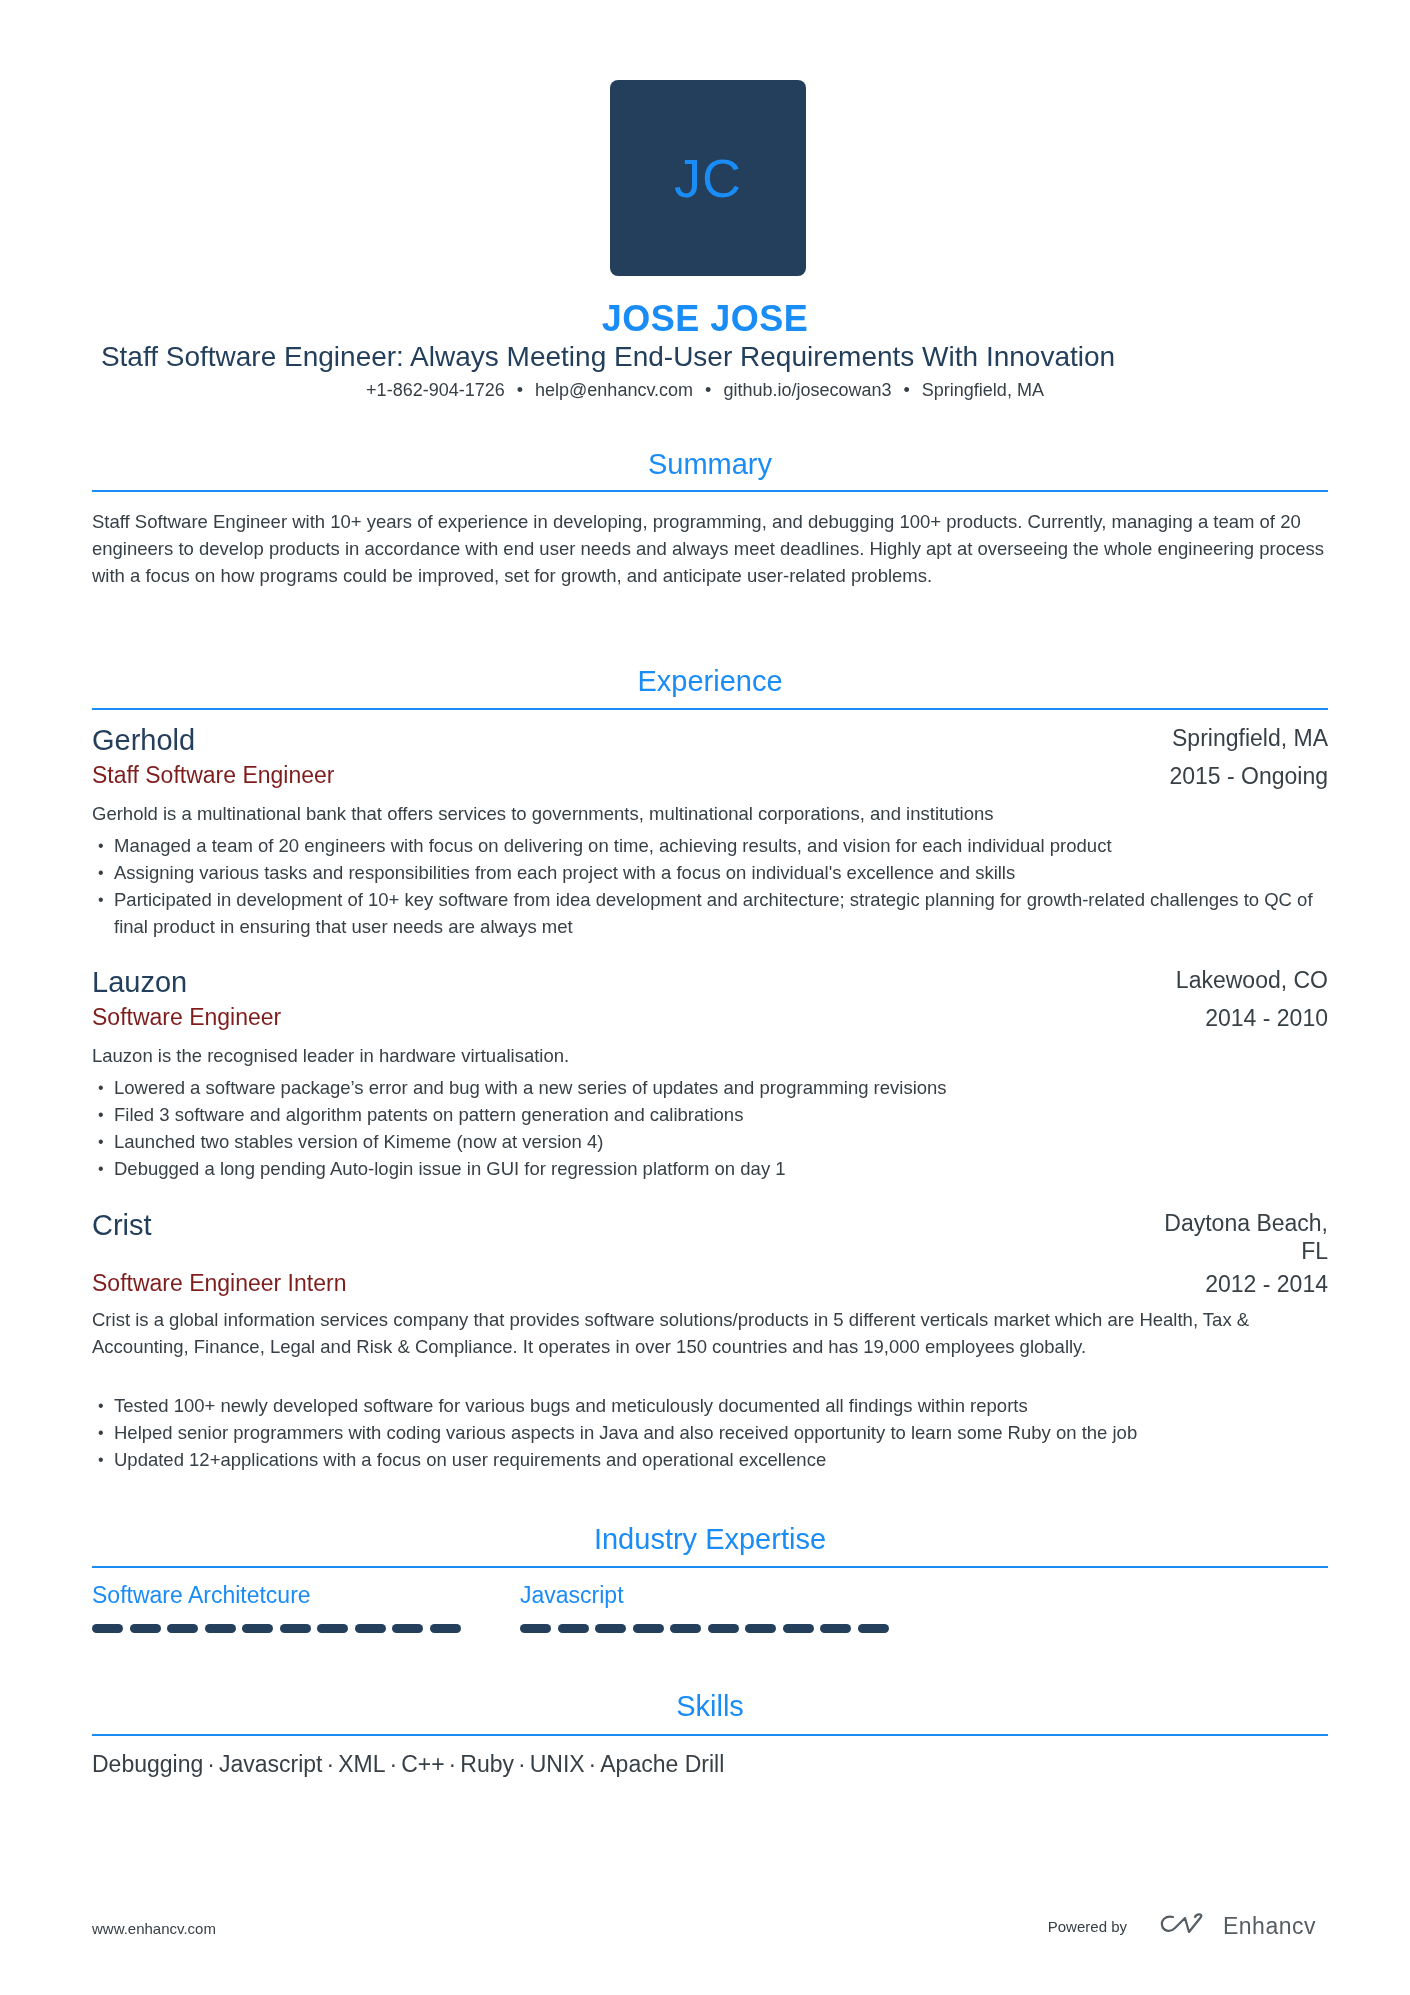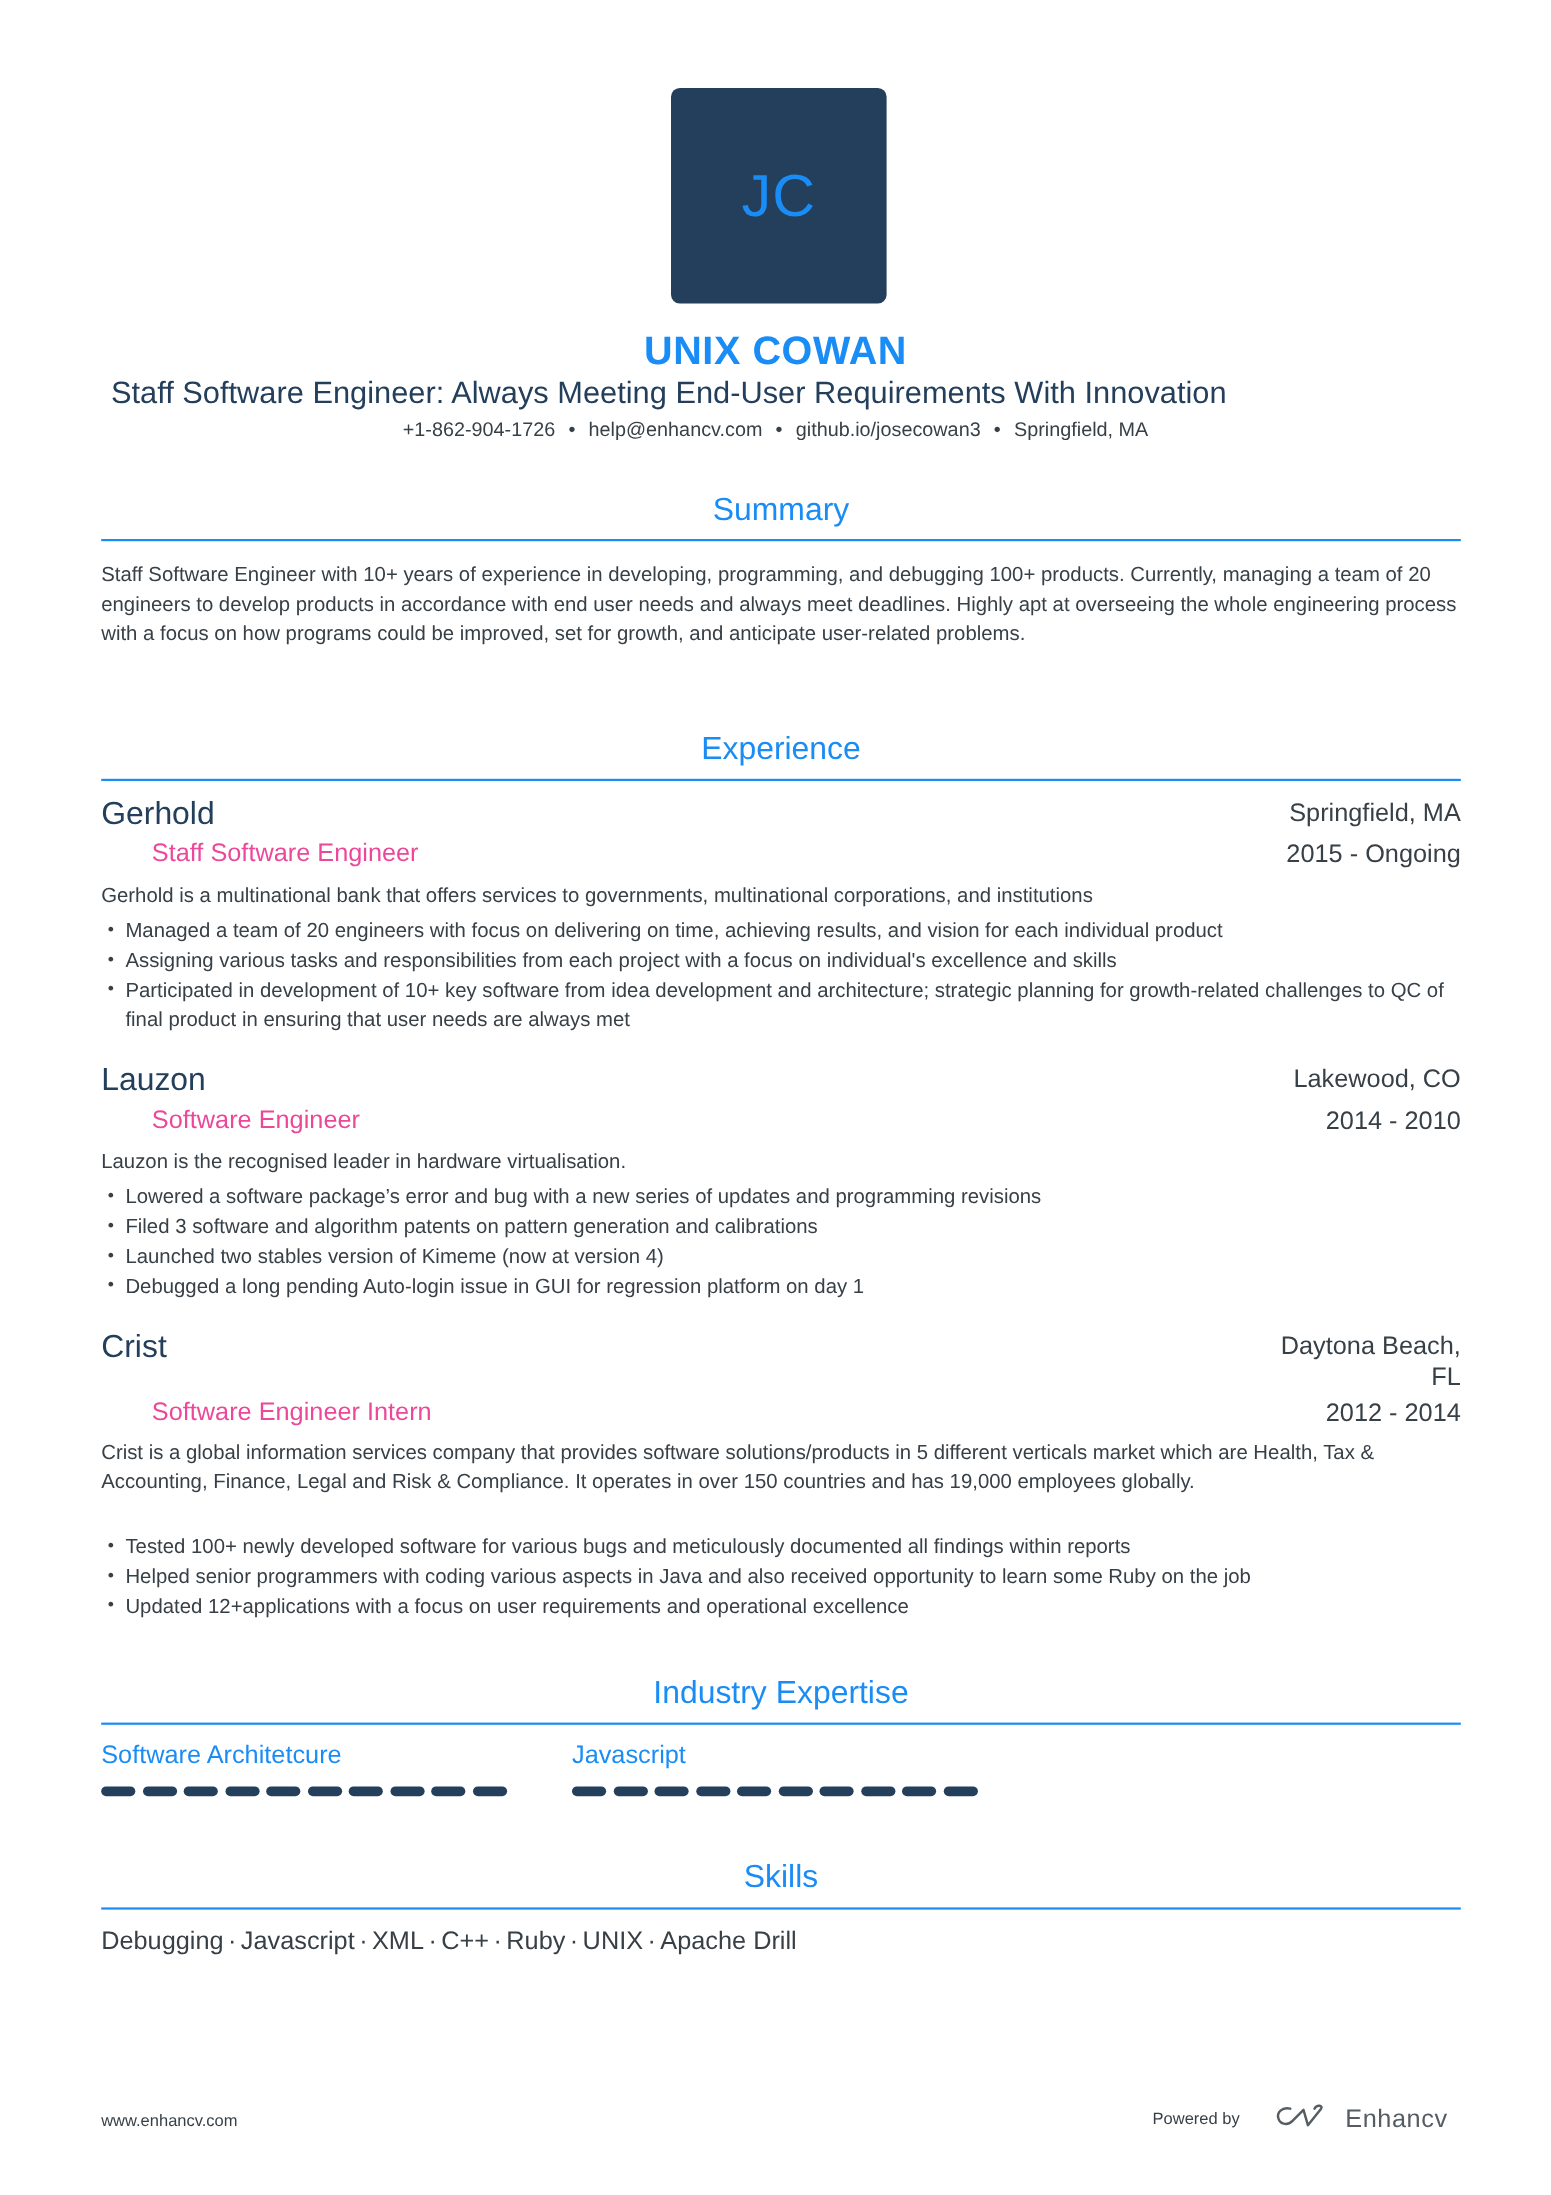--- a/index.html
+++ b/index.html
@@ -31,21 +31,21 @@
     position: absolute; left: 92px; width: 1236px; text-align: center;
     color: #1a8cf5; font-size: 29px;
   }
   .rule { position: absolute; left: 92px; width: 1236px; height: 2px; background: #1a8cf5; }
 
   .para {
     position: absolute; left: 92px; width: 1236px; font-size: 18.5px; line-height: 27px; color: #384047;
   }
 
   .company { position: absolute; left: 92px; font-size: 29px; color: #233f5b; }
-  .role { position: absolute; left: 92px; font-size: 23px; color: #ec4899; margin-left: 46px; }
+  .role { position: absolute; left: 92px; font-size: 23px; color: #7f1d1d; }
   .right { position: absolute; right: 82px; text-align: right; font-size: 23px; color: #384047; line-height: 28px; }
   .desc { position: absolute; left: 92px; width: 1236px; font-size: 18.5px; line-height: 27px; color: #384047; }
   .bullets { position: absolute; left: 92px; width: 1236px; list-style: none; }
   .bullets li { position: relative; padding-left: 22px; font-size: 18.5px; line-height: 27px; color: #384047; }
   .bullets li::before { content: "•"; position: absolute; left: 6px; top: 0; font-size: 16px; color: #384047; }
 
   .exp-label { position: absolute; font-size: 23px; color: #1a8cf5; }
   .bar { position: absolute; display: flex; gap: 6.5px; }
   .bar .pill { width: 31px; height: 9px; border-radius: 5px; background: #233f5b; }
 
@@ -56,21 +56,21 @@
   .footer-right { position: absolute; right: 94px; top: 1912px; display: flex; align-items: center; gap: 18px; }
   .footer-right .powered { font-size: 15px; color: #384047; margin-right: 14px; }
   .footer-right .brand { font-size: 23px; color: #555d63; letter-spacing: 0.5px; }
 </style>
 </head>
 <body>
 
 <div class="avatar">
   <span>JC</span>
 </div>
-<div class="name">UNIX COWAN</div>
+<div class="name">JOSE JOSE</div>
 <div class="headline">Staff Software Engineer: Always Meeting End-User Requirements With Innovation</div>
 <div class="contacts">
   <span>+1-862-904-1726</span><span class="sep">•</span><span>help@enhancv.com</span><span class="sep">•</span><span>github.io/josecowan3</span><span class="sep">•</span><span>Springfield, MA</span>
 </div>
 
 <div class="section-title" style="top:448px;">Summary</div>
 <div class="rule" style="top:490px;"></div>
 <div class="para" style="top:508px;">Staff Software Engineer with 10+ years of experience in developing, programming, and debugging 100+ products. Currently, managing a team of 20 engineers to develop products in accordance with end user needs and always meet deadlines. Highly apt at overseeing the whole engineering process with a focus on how programs could be improved, set for growth, and anticipate user-related problems.</div>
 
 <div class="section-title" style="top:665px;">Experience</div>

